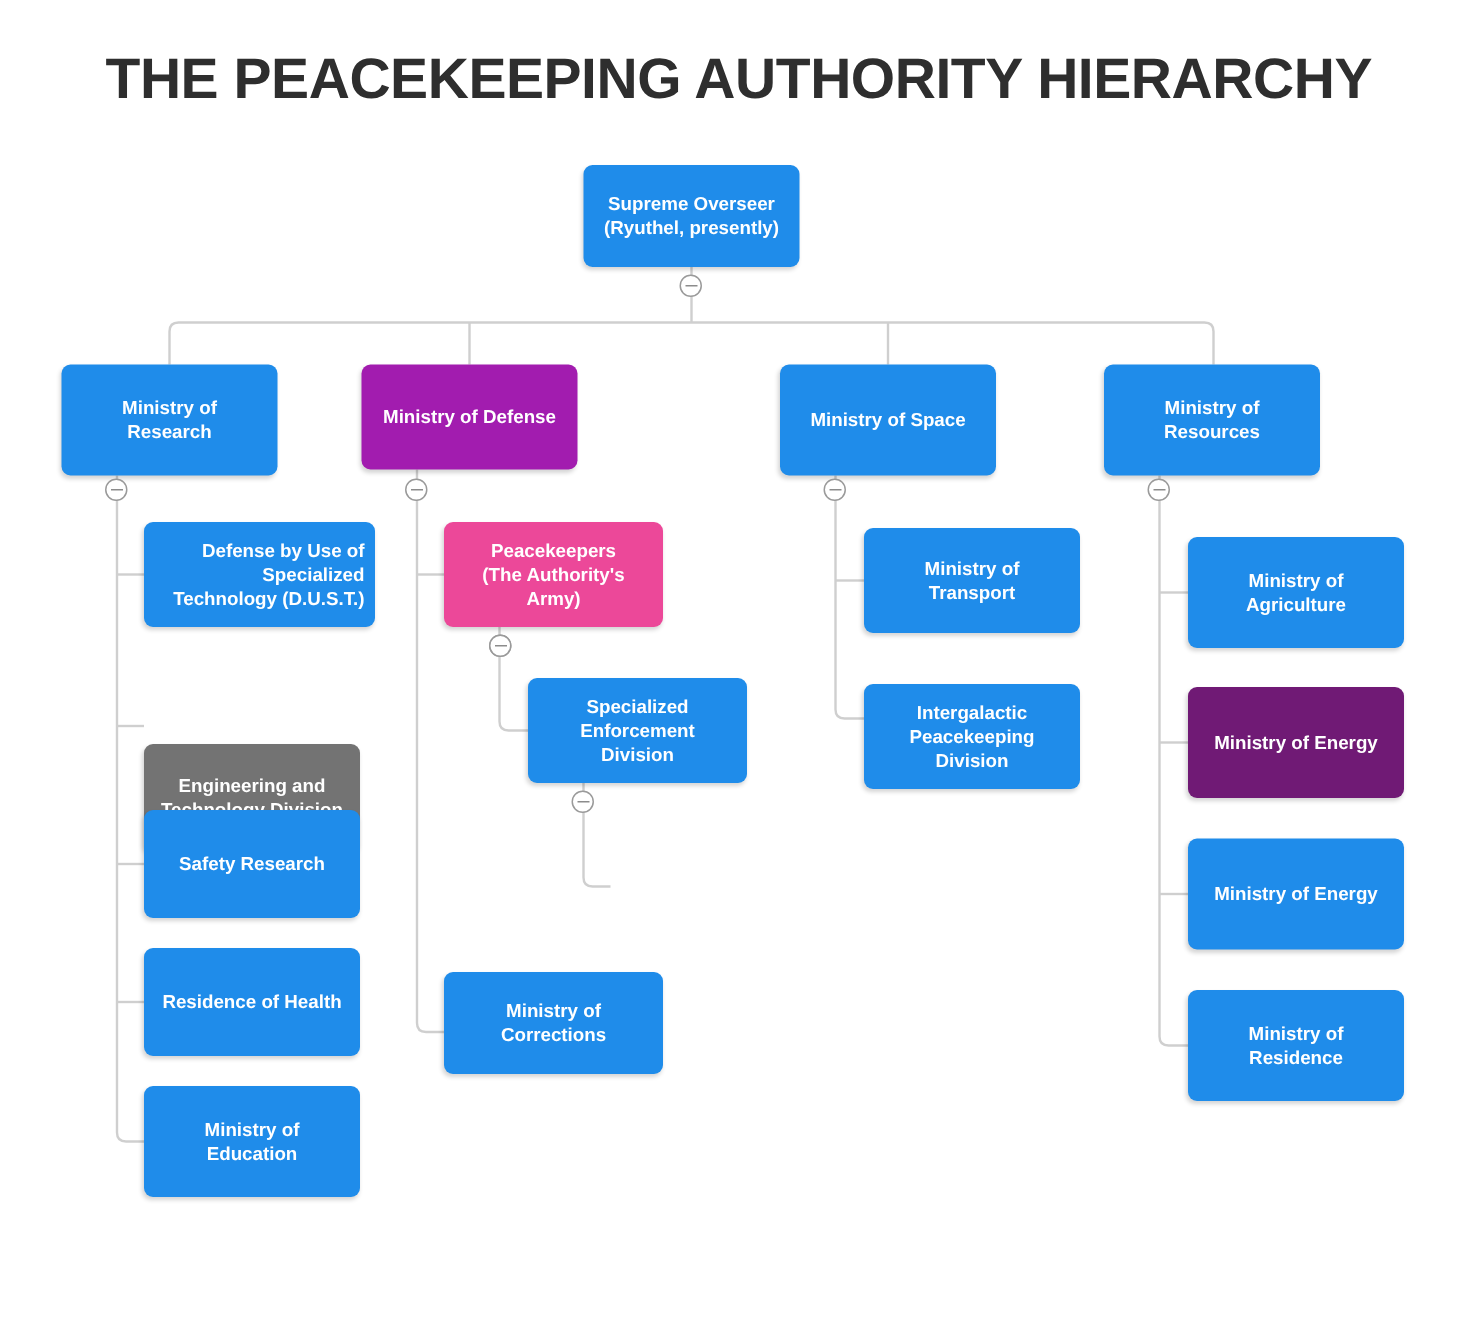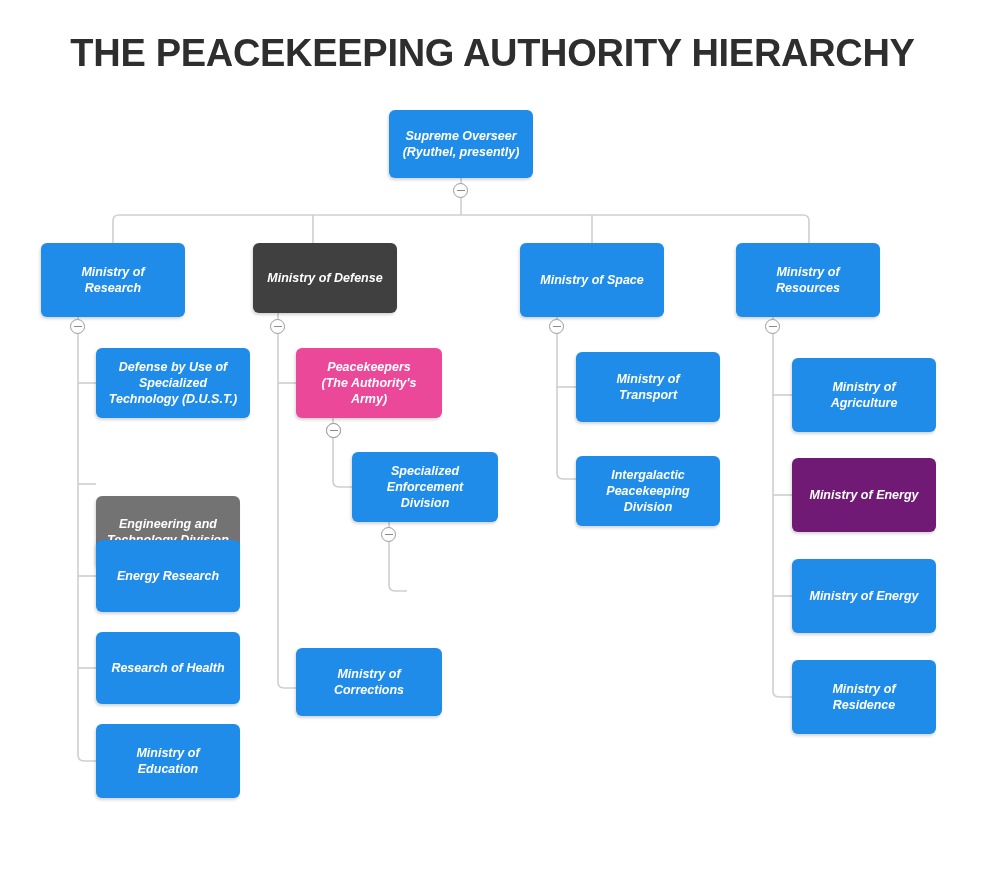--- a/index.html
+++ b/index.html
@@ -39,21 +39,20 @@
     height: 882px;
     pointer-events: none;
   }
 
   #node-layer {
     position: absolute;
     left: 0;
     top: 0;
     width: 985px;
     height: 882px;
-    font-style: italic;
   }
 
   .node {
     position: absolute;
     box-sizing: border-box;
     background: #1f8cea;
     border-radius: 6px;
     color: #ffffff;
     font-family: "Liberation Sans", sans-serif;
     font-size: 12.5px;
@@ -132,44 +131,44 @@
 
 <div id="node-layer">
     <div class="node" style="left: 389px; top: 110px; width: 144px; height: 68px; background: rgb(31, 140, 234);">
       <span class="label">Supreme Overseer
 (Ryuthel, presently)</span>
     </div>
     <div class="node" style="left: 41px; top: 243px; width: 144px; height: 74px; background: rgb(31, 140, 234);">
       <span class="label">Ministry of
 Research</span>
     </div>
-    <div class="node" style="left: 241px; top: 243px; width: 144px; height: 70px; background: #404040; margin-left: 12px;">
+    <div class="node" style="left: 241px; top: 243px; width: 144px; height: 70px; background: #a21caf;">
       <span class="label">Ministry of Defense</span>
     </div>
     <div class="node" style="left: 520px; top: 243px; width: 144px; height: 74px; background: rgb(31, 140, 234); text-align: center;">
       <span class="label">Ministry of Space</span>
     </div>
     <div class="node" style="left: 736px; top: 243px; width: 144px; height: 74px; background: rgb(31, 140, 234);">
       <span class="label">Ministry of
 Resources</span>
     </div>
-    <div class="node" style="left: 96px; top: 348px; width: 154px; height: 70px; background: rgb(31, 140, 234);">
+    <div class="node" style="left: 96px; top: 348px; width: 154px; height: 70px; background: rgb(31, 140, 234); text-align: right;">
       <span class="label">Defense by Use of
 Specialized
 Technology (D.U.S.T.)</span>
     </div>
     <div class="node" style="left: 96px; top: 448px; width: 144px; height: 72px; background: #737373; margin-top: 48px;">
       <span class="label">Engineering and
 Technology Division</span>
     </div>
     <div class="node" style="left: 96px; top: 540px; width: 144px; height: 72px; background: rgb(31, 140, 234);">
-      <span class="label">Energy Research</span>
+      <span class="label">Safety Research</span>
     </div>
     <div class="node" style="left: 96px; top: 632px; width: 144px; height: 72px; background: rgb(31, 140, 234);">
-      <span class="label">Research of Health</span>
+      <span class="label">Residence of Health</span>
     </div>
     <div class="node" style="left: 96px; top: 724px; width: 144px; height: 74px; background: rgb(31, 140, 234);">
       <span class="label">Ministry of
 Education</span>
     </div>
     <div class="node" style="left: 296px; top: 348px; width: 146px; height: 70px; background: #ec4899;">
       <span class="label">Peacekeepers
 (The Authority's
 Army)</span>
     </div>

